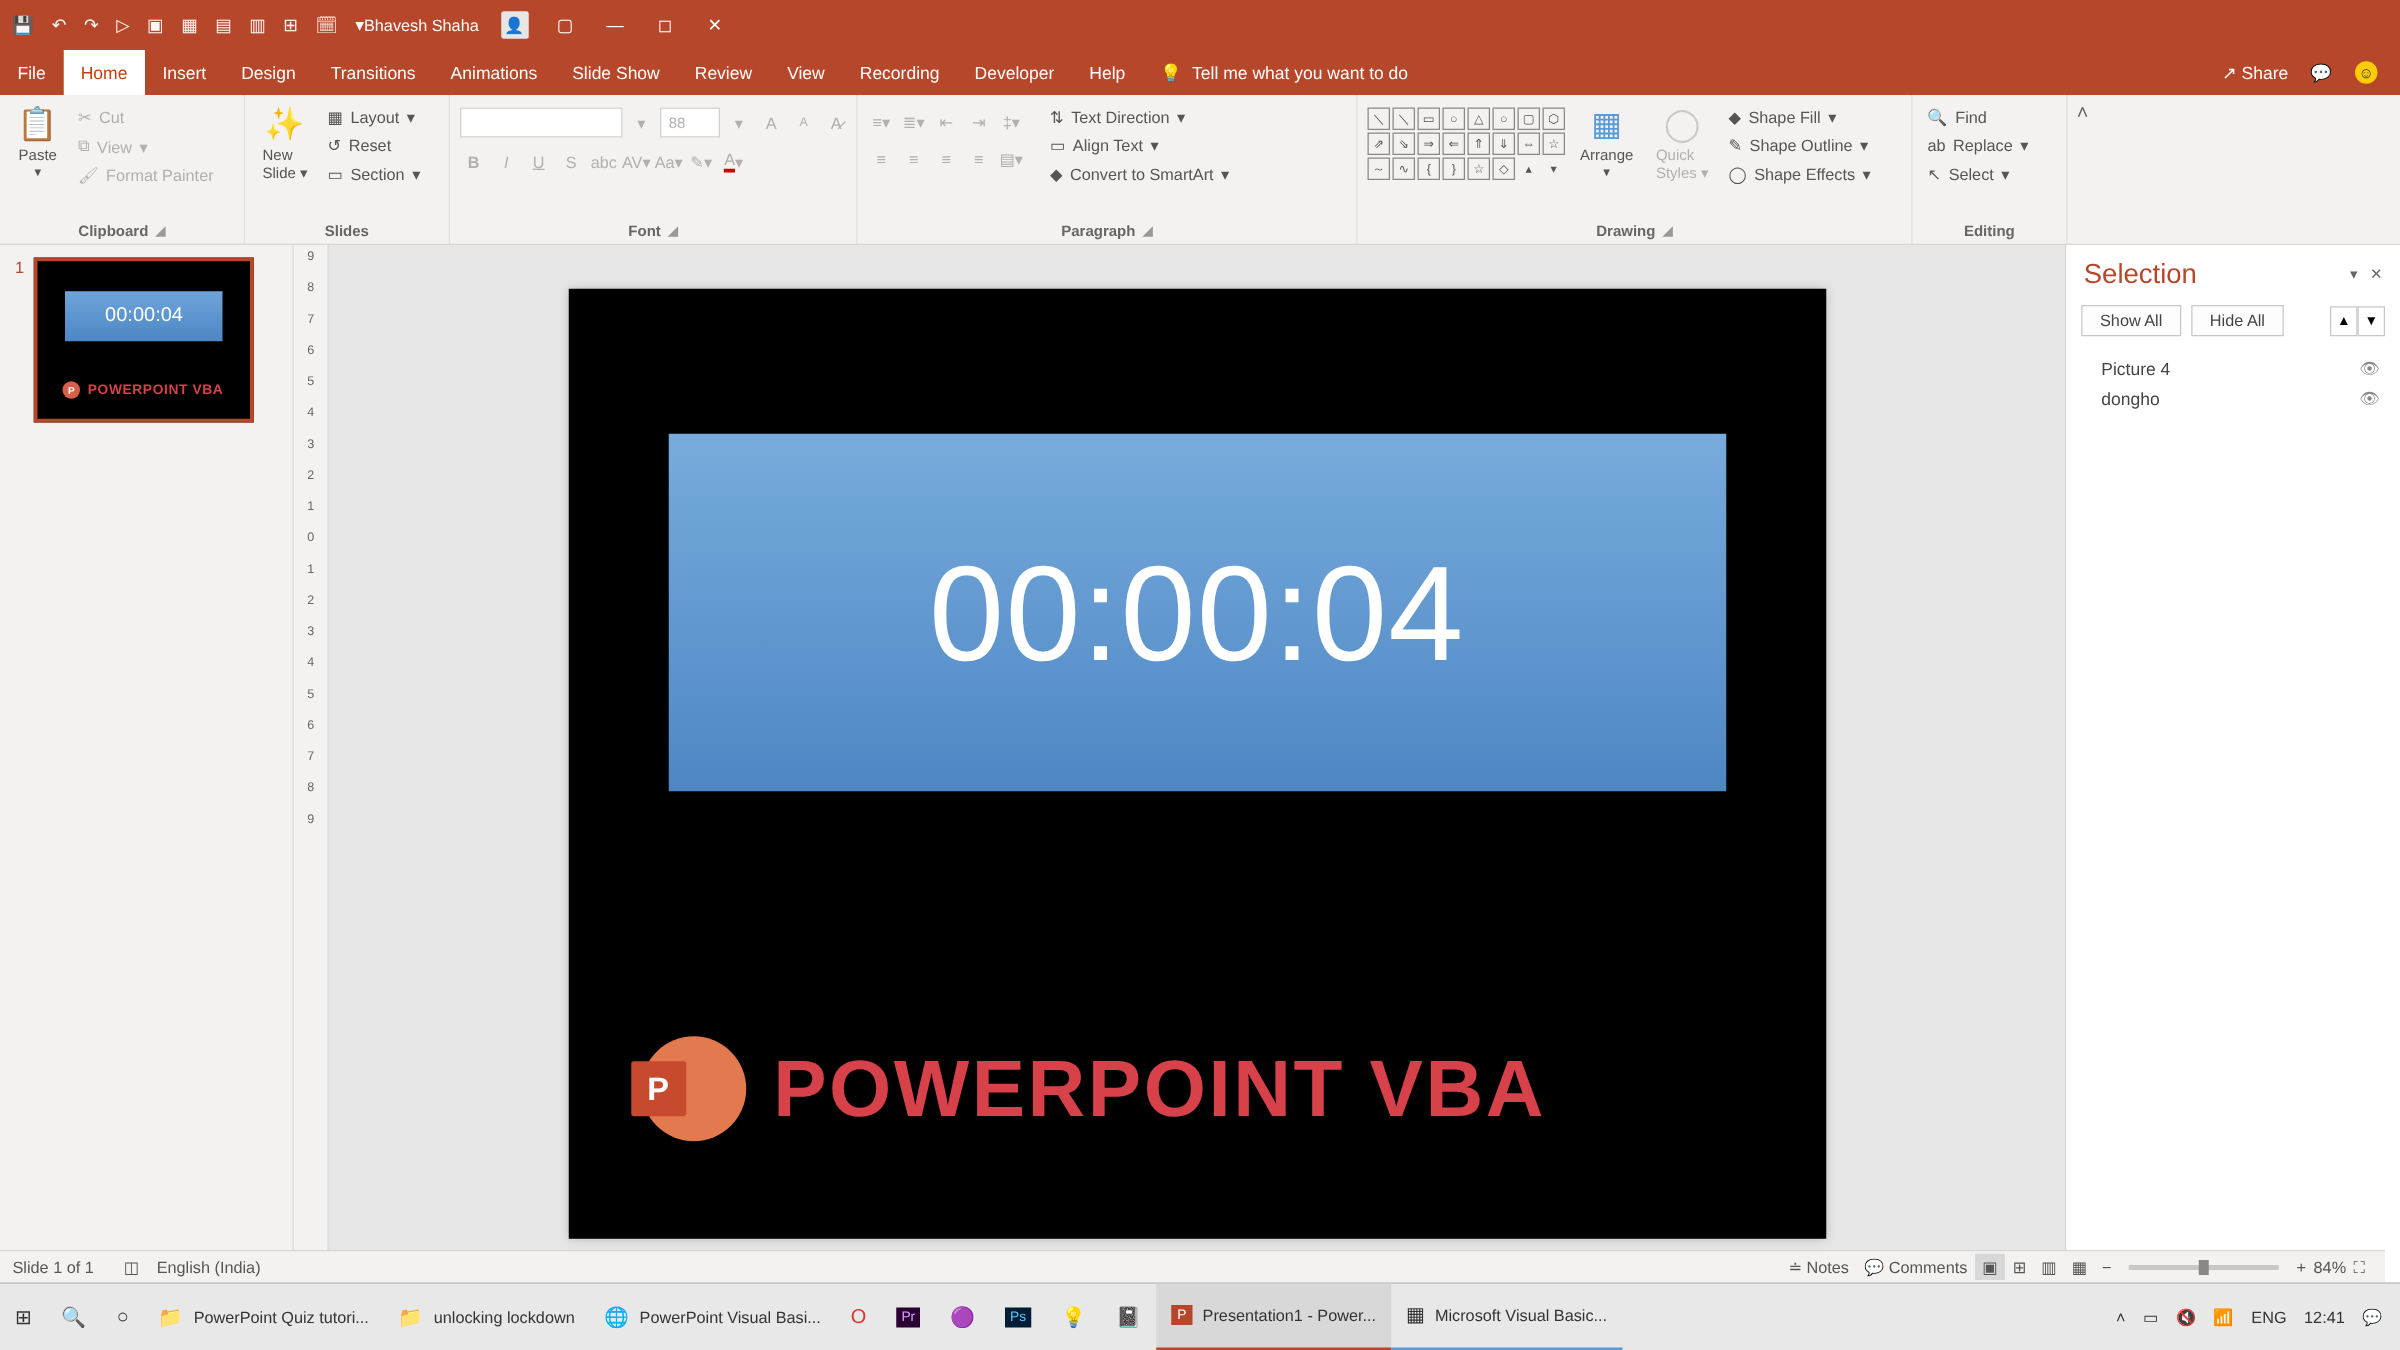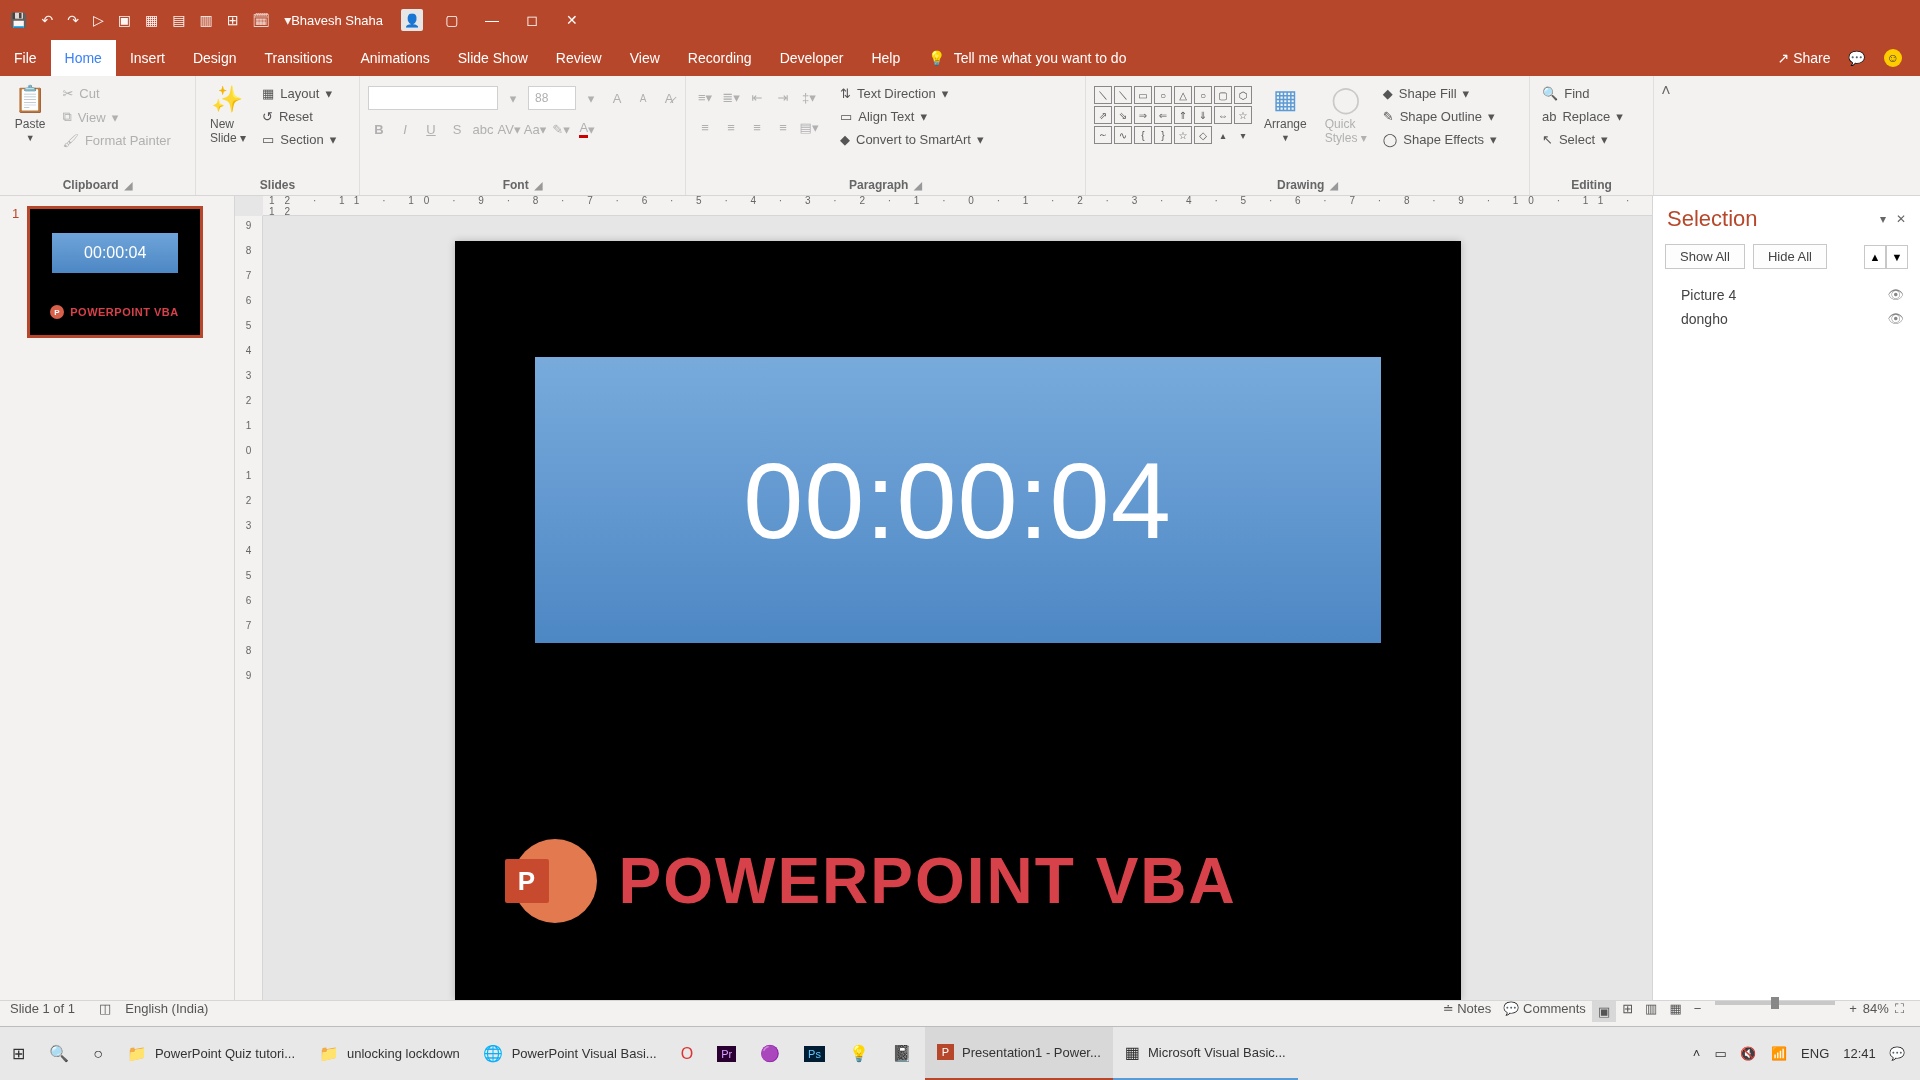--- a/index.html
+++ b/index.html
@@ -7,21 +7,21 @@
 .titlebar { height: 40px; background: #b7472a; display: flex; align-items: center; color: #fff; font-size: 13px; }
 .qat { display: flex; align-items: center; gap: 14px; padding-left: 10px; }
 .qat .qicon { font-size: 14px; opacity: .95; }
 .title-center { flex: 1; text-align: center; font-size: 14px; }
 .title-right { display: flex; align-items: center; gap: 18px; padding-right: 14px; }
 .avatar { width: 22px; height: 22px; background: #e6e6e6; display: inline-flex; align-items: center; justify-content: center; color: #666; font-size: 13px; border-radius: 2px; }
 .wbtn { width: 22px; text-align: center; font-size: 14px; }
 
 .tabbar { height: 36px; background: #b7472a; display: flex; align-items: stretch; color: #fff; font-size: 14px; }
 .tab { padding: 0 14px; display: flex; align-items: center; cursor: pointer; }
-.tab.active { background: #fff; color: #3b82f6; }
+.tab.active { background: #fff; color: #c2410c; }
 .tabbar .spacer { flex: 1; }
 .tabright { display: flex; align-items: center; gap: 18px; padding-right: 18px; }
 .tabright .ti { font-size: 14px; }
 .smiley { width: 18px; height: 18px; border-radius: 50%; background: #ffcc00; display: inline-flex; align-items: center; justify-content: center; color: #333; font-size: 12px; }
 
 .ribbon { height: 120px; background: #f3f2f1; border-bottom: 1px solid #d6d6d6; display: flex; }
 .group { border-right: 1px solid #e1dfdd; display: flex; flex-direction: column; padding: 4px 8px 0 8px; }
 .group .body { flex: 1; display: flex; align-items: flex-start; gap: 6px; }
 .group .label { height: 20px; font-size: 12px; color: #666; text-align: right; display: flex; justify-content: center; align-items: center; gap: 6px; font-weight: bold; }
 .group .label .dlg { font-size: 10px; color: #999; }
@@ -71,21 +71,21 @@
 .sel-header .hicons { display: flex; gap: 10px; color: #666; font-size: 12px; }
 .sel-row { display: flex; gap: 8px; padding: 6px 12px; align-items: center; }
 .sel-btn { border: 1px solid #c8c8c8; background: #fdfdfd; padding: 4px 14px; font-size: 13px; color: #444; }
 .arrowbtns { margin-left: auto; display: flex; }
 .arrowbtns span { border: 1px solid #c8c8c8; width: 22px; height: 24px; display: flex; align-items: center; justify-content: center; font-size: 11px; }
 .sel-list { padding: 8px 14px; font-size: 14px; color: #444; margin-left: 12px; }
 .sel-item { display: flex; justify-content: space-between; padding: 4px 2px; }
 .eye { color: #888; font-size: 13px; }
 
 
-.ppt-status { height: 26px; background: #f3f2f1; border-top: 1px solid #d6d6d6; display: flex; align-items: flex-start; font-size: 13px; color: #555; padding: 0 10px; position: absolute; left: 0; right: 0; bottom: 54px; }
+.ppt-status { height: 26px; background: #f3f2f1; border-top: 1px solid #d6d6d6; display: flex; align-items: center; font-size: 13px; color: #555; padding: 0 10px; position: absolute; left: 0; right: 12px; bottom: 54px; }
 .ppt-status .sp { flex: 1; }
 .ppt-status .sicon { padding: 0 6px; }
 .zoom-slider { width: 120px; height: 4px; background: #c8c8c8; position: relative; margin: 0 8px; }
 .zoom-slider .knob { position: absolute; left: 56px; top: -4px; width: 8px; height: 12px; background: #888; }
 
 .taskbar { position: absolute; left: 0; right: 0; bottom: 0; height: 54px; background: #e8e8e8; border-top: 1px solid #bcbcbc; display: flex; align-items: center; font-size: 13px; color: #333; }
 .taskbar .tb { height: 54px; display: flex; align-items: center; padding: 0 12px; gap: 8px; border-right: 0; }
 .taskbar .task { height: 54px; display: flex; align-items: center; padding: 0 12px; gap: 8px; max-width: 210px; overflow: hidden; white-space: nowrap; }
 .taskbar .task.active { background: #d8d8d8; border-bottom: 3px solid #b7472a; }
 .taskbar .tb-icon { font-size: 16px; }
@@ -331,21 +331,20 @@
         <div class="mini-timer">00:00:04</div>
         <div class="mini-logo">
           <span class="p">P</span>
           <span>POWERPOINT VBA</span>
         </div>
       </div>
     </div>
   </div>
 
   <div class="editarea">
-    <div class="hruler">12 · 11 · 10 · 9 · 8 · 7 · 6 · 5 · 4 · 3 · 2 · 1 · 0 · 1 · 2 · 3 · 4 · 5 · 6 · 7 · 8 · 9 · 10 · 11 · 12</div>
     <div class="ebody">
       <div class="vruler">
         <span>9</span>
           <span>8</span>
           <span>7</span>
           <span>6</span>
           <span>5</span>
           <span>4</span>
           <span>3</span>
           <span>2</span>

